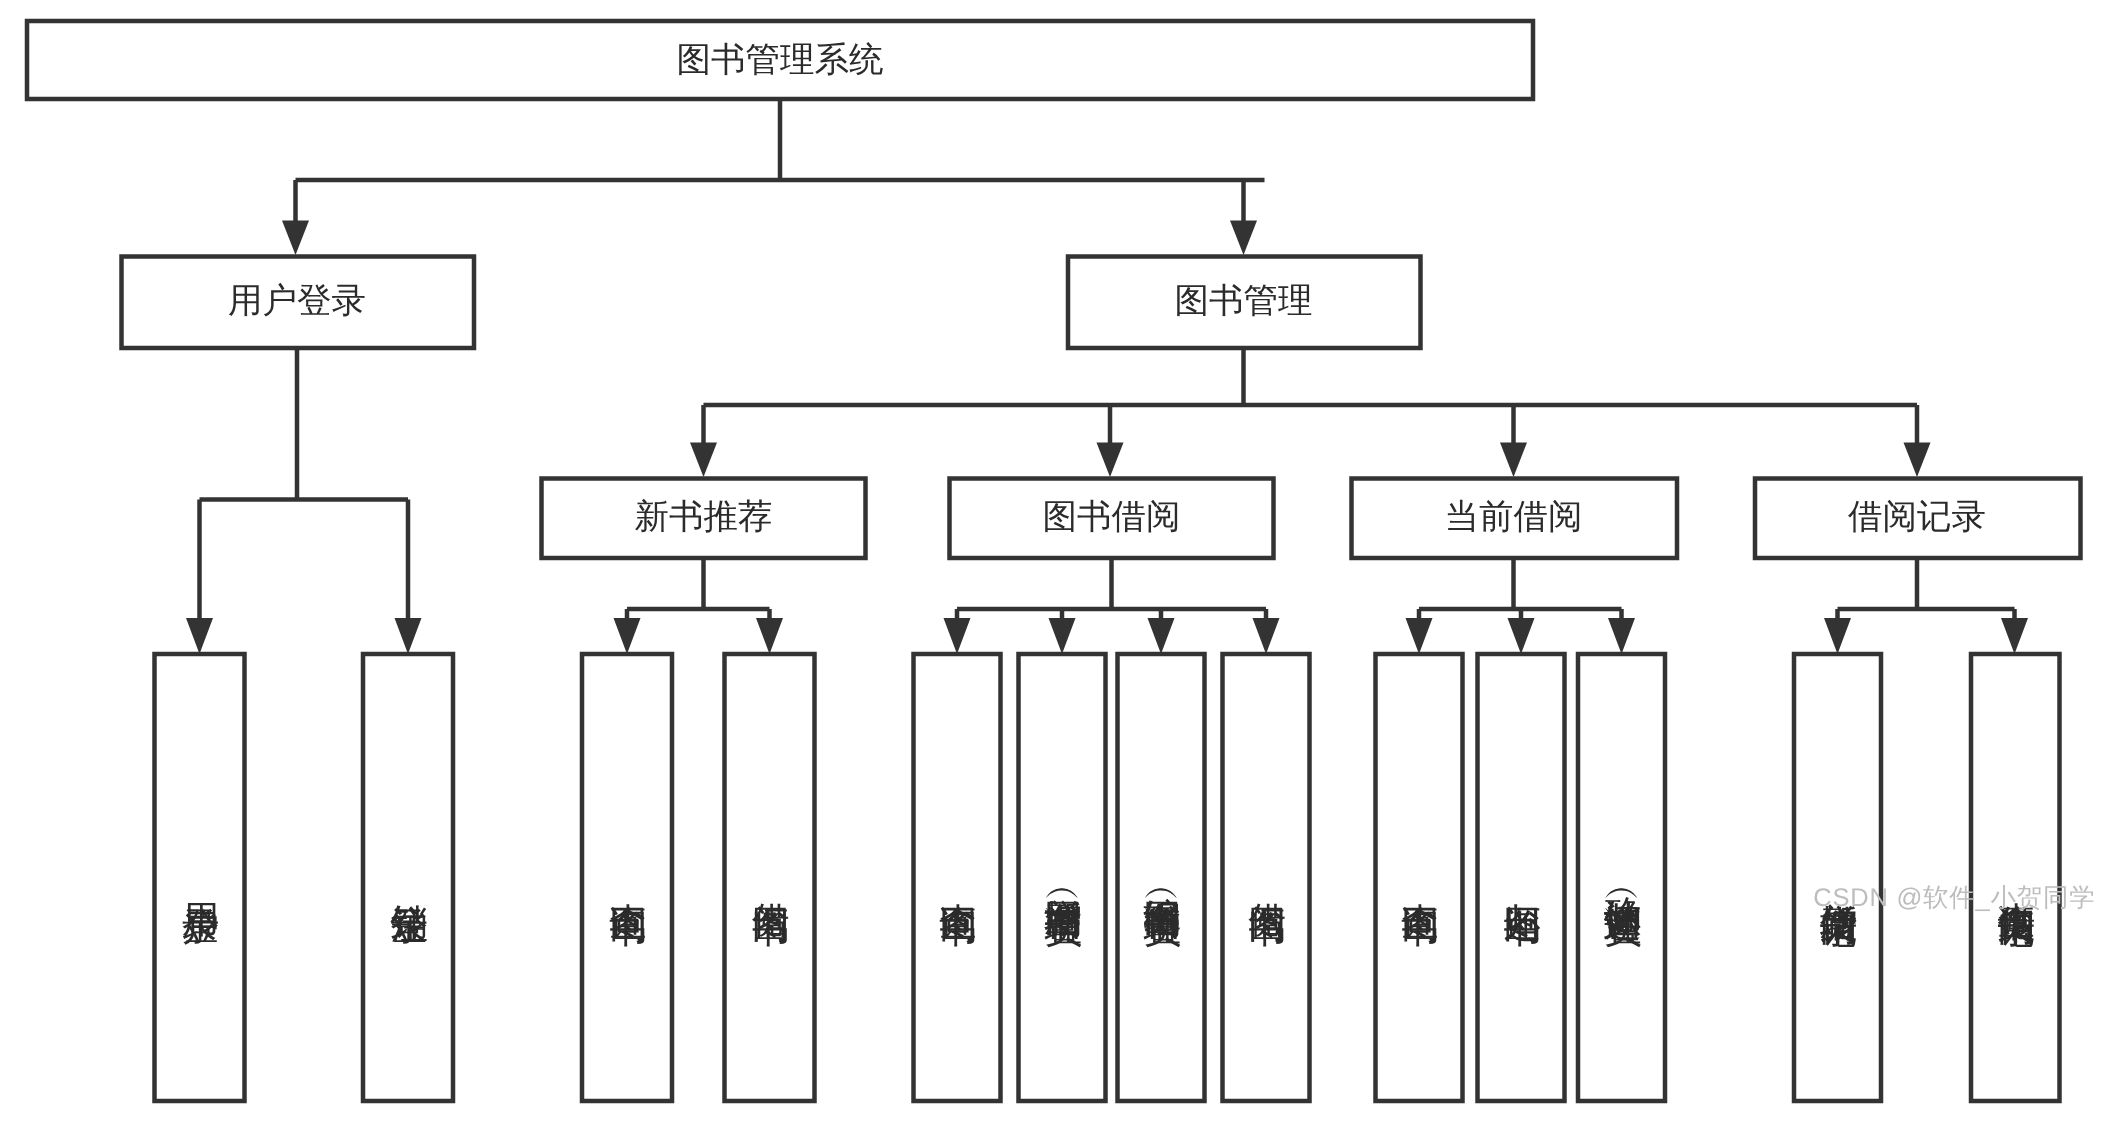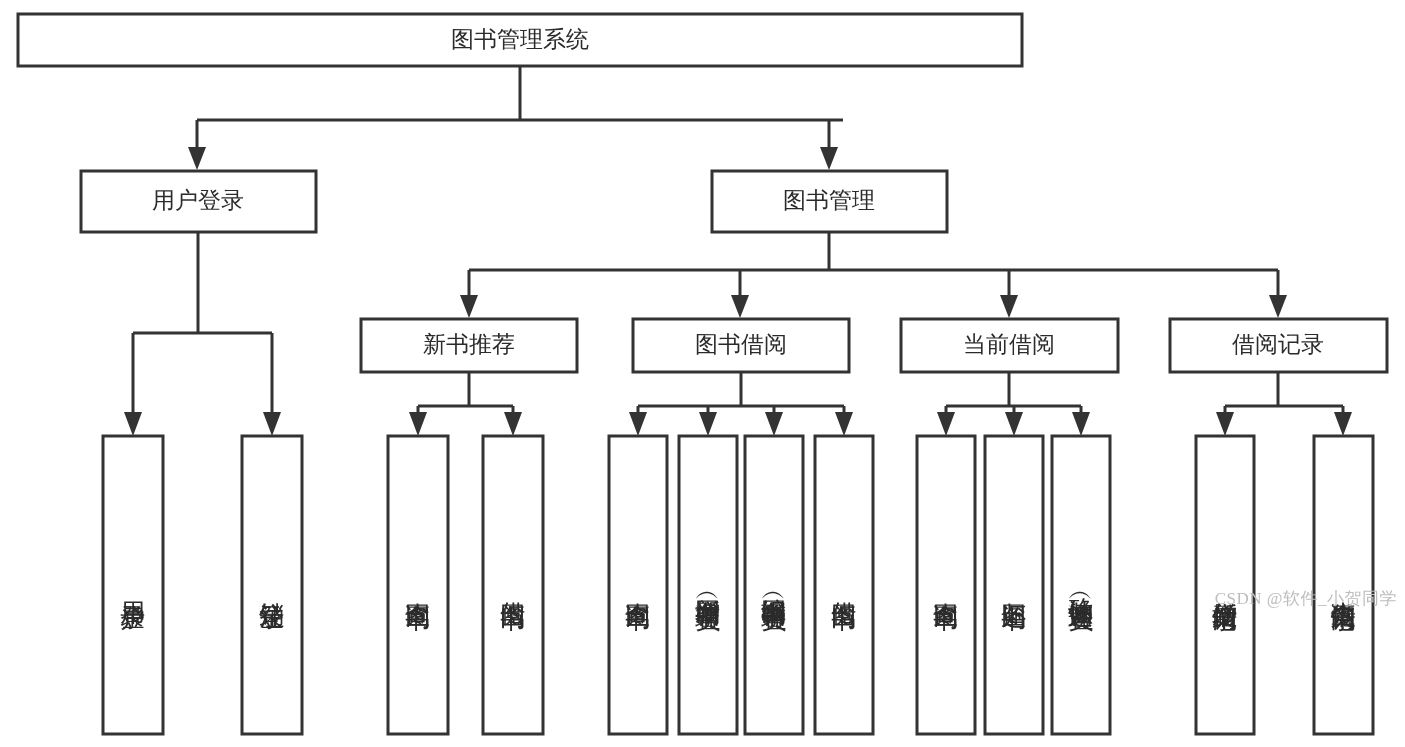--- a/index.html
+++ b/index.html
@@ -64,21 +64,21 @@
     justify-content: center;
     text-align: center;
     white-space: nowrap;
     pointer-events: none;
     user-select: none;
   }
   .watermark {
     position: absolute;
     right: 8px;
     bottom: 6px;
-    font-family: Liberation Serif, serif;
+    font-family: Liberation Sans, sans-serif;
     font-size: 17px;
     color: #bdbdbd;
     letter-spacing: 0.5px;
     white-space: nowrap;
   }
 </style>
 </head>
 <body>
 
 <div id="diagram-root">

